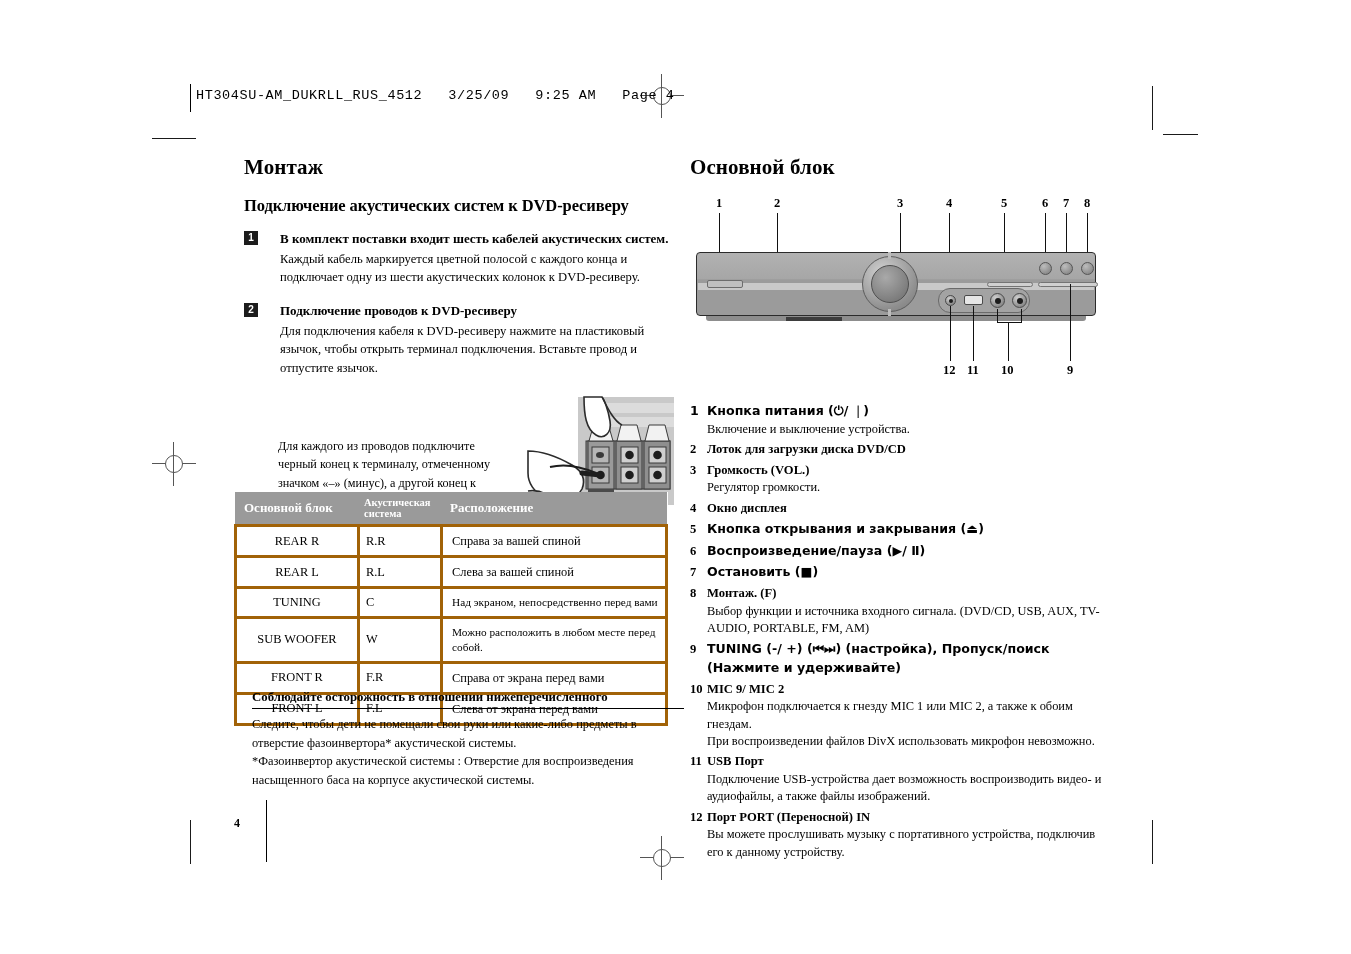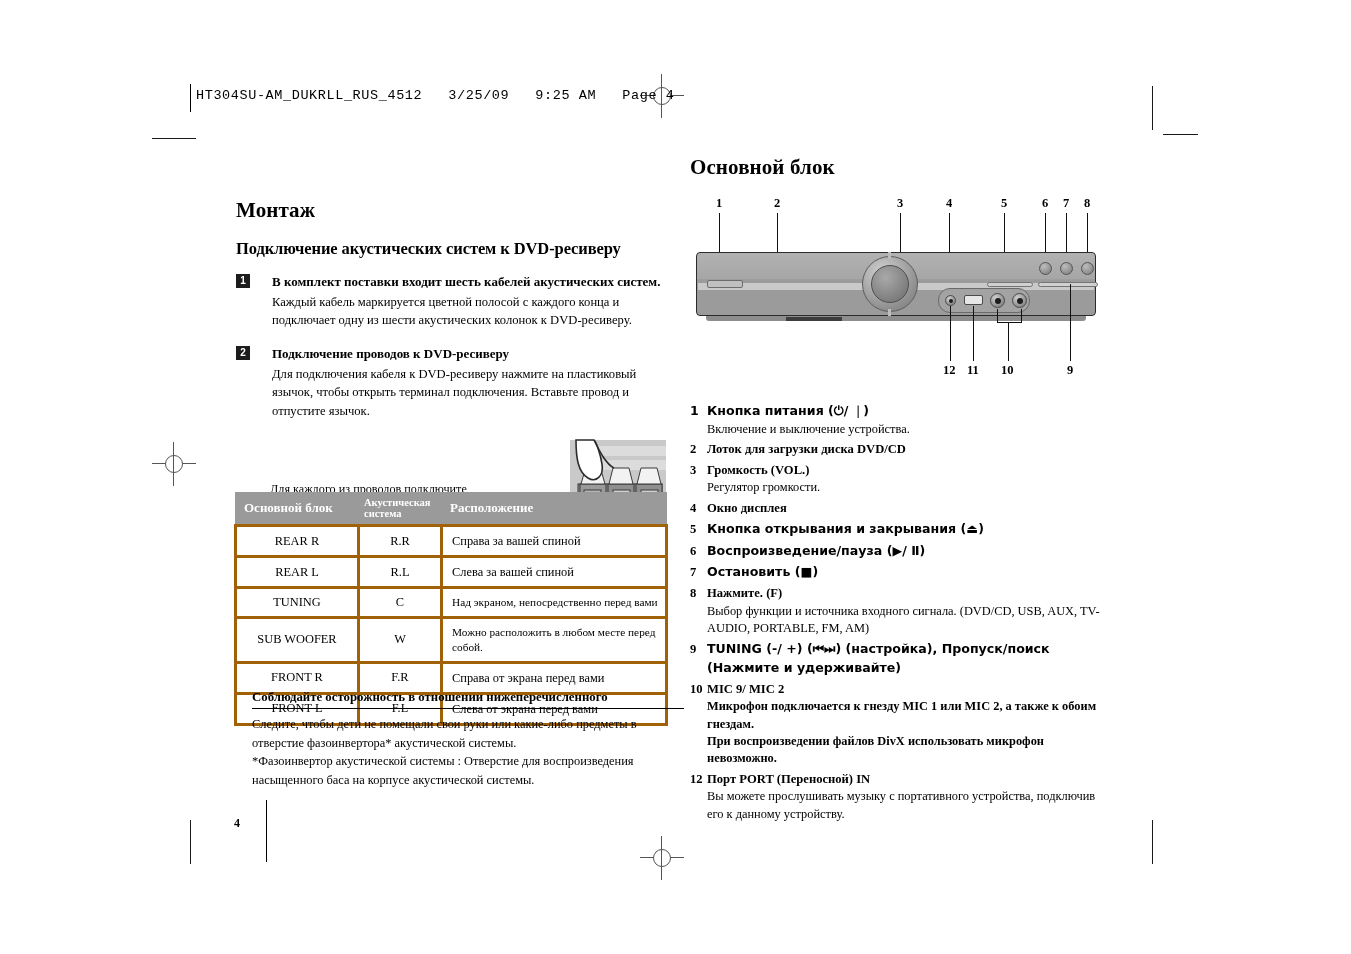--- a/index.html
+++ b/index.html
@@ -62,24 +62,23 @@
     left: 190px;
     top: 84px;
     width: 1px;
     height: 28px;
     background: #000;
   }
 
   
   .col-left {
     position: absolute;
-    left: 236px;
+    left: 244px;
     top: 155px;
     width: 432px;
-    margin-top: 43px;
   }
   .col-right {
     position: absolute;
     left: 690px;
     top: 155px;
     width: 420px;
   }
 
   h1.title {
     font-size: 21px;
@@ -173,21 +172,21 @@
     font-size: 10.5px;
     padding-left: 5px;
   }
   table.spk td {
     border: 3px solid #a16207;
     font-size: 12.4px;
     padding: 6px 6px;
     vertical-align: middle;
   }
   table.spk td.c1 { text-align: center; width: 108px; }
-  table.spk td.c2 { text-align: center; width: 68px; }
+  table.spk td.c2 { width: 68px; }
   table.spk td.c3 { text-align: left; padding-left: 9px; line-height: 1.3; }
   table.spk td.small { font-size: 11.3px; }
 
   
   .caution {
     position: absolute;
     left: 252px;
     top: 690px;
     width: 432px;
   }
@@ -650,34 +649,38 @@
 
       <div class="spec">
         <div class="spec-head"><span class="n">6</span><span class="glyph">Воспроизведение/пауза (▶/ Ⅱ)</span></div>
       </div>
 
       <div class="spec">
         <div class="spec-head"><span class="n">7</span><span class="glyph">Остановить (■)</span></div>
       </div>
 
       <div class="spec">
-        <div class="spec-head"><span class="n">8</span><span>Нажмите. (F)</span></div>
+        <div class="spec-head"><span class="n">8</span><span>Монтаж. (F)</span></div>
         <div class="spec-body">Выбор функции и источника входного сигнала. (DVD/CD, USB, AUX, TV-AUDIO, PORTABLE, FM, AM)</div>
       </div>
 
       <div class="spec">
         <div class="spec-head"><span class="n">9</span><span class="glyph">TUNING (-/ +) (⏮⏭) (настройка), Пропуск/поиск (Нажмите и удерживайте)</span></div>
       </div>
 
       <div class="spec">
         <div class="spec-head"><span class="n">10</span><span>MIC 9/ MIC 2</span></div>
-        <div class="spec-body" style="white-space:pre-line;font-weight:bold;">Микрофон подключается к гнезду MIC 1 или MIC 2, а также к обоим гнездам.
+        <div class="spec-body" style="white-space:pre-line;">Микрофон подключается к гнезду MIC 1 или MIC 2, а также к обоим гнездам.
 При воспроизведении файлов DivX использовать микрофон невозможно.</div>
       </div>
 
+      <div class="spec">
+        <div class="spec-head"><span class="n">11</span><span>USB Порт</span></div>
+        <div class="spec-body">Подключение USB-устройства дает возможность воспроизводить видео- и аудиофайлы, а также файлы изображений.</div>
+      </div>
 
       <div class="spec">
         <div class="spec-head"><span class="n">12</span><span>Порт PORT (Переносной) IN</span></div>
         <div class="spec-body">Вы можете прослушивать музыку с портативного устройства, подключив его к данному устройству.</div>
       </div>
 
     </div>
   </div>
 </div>
 

